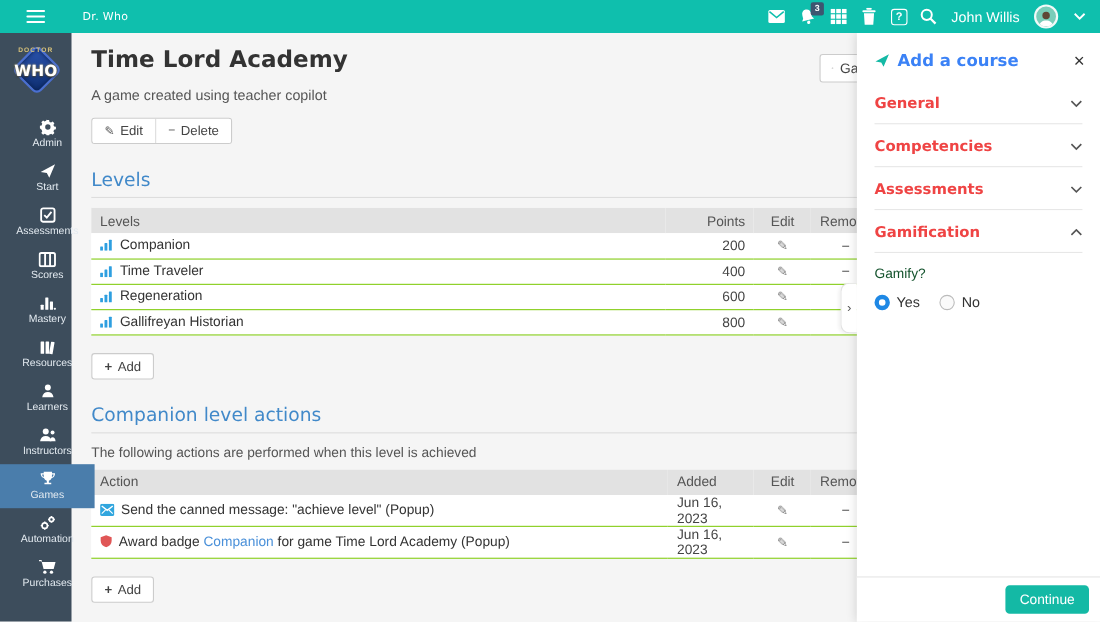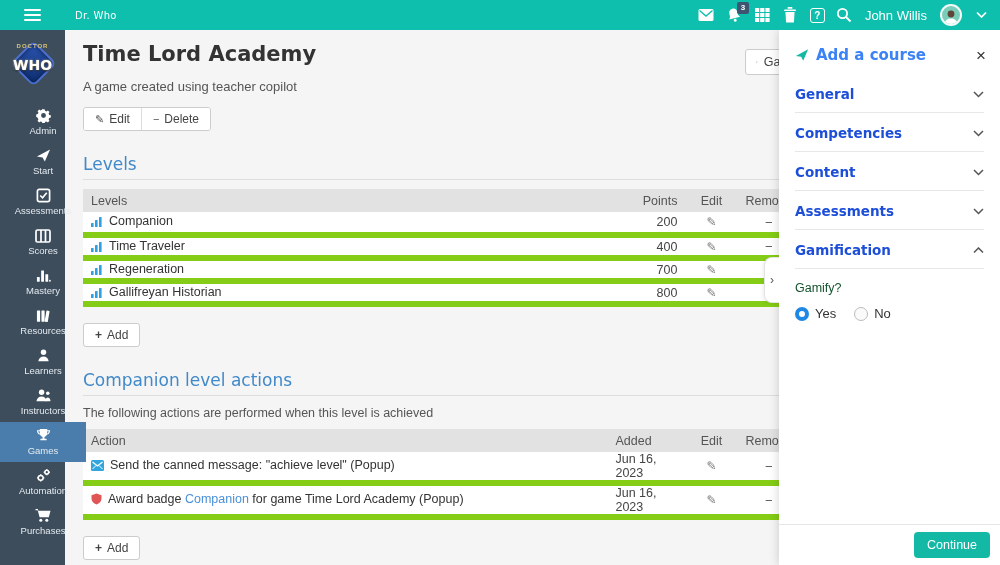--- a/index.html
+++ b/index.html
@@ -38,21 +38,21 @@
   .btn-group .gbtn { display:flex; align-items:center; gap:5px; padding:4px 11px; font-size:12px; color:#444; background:#fff; border:none; cursor:pointer; }
   .btn-group .gbtn + .gbtn { border-left:1px solid #ddd; }
   .gbtn .ic { font-size:11px; color:#555; }
   .back-btn { position:absolute; top:7px; left:662px; width:70px; display:flex; align-items:center; gap:6px; padding:5px 10px; background:#fff; border:1px solid #ccc; border-radius:3px; font-size:12.5px; color:#444; cursor:pointer; }
 
   .sec-head { margin-top:23px; font-size:17px; font-weight:500; color:#4189c9; padding-bottom:5px; border-bottom:1px solid #ddd; font-family:"DejaVu Sans",sans-serif; }
   .sec-desc { font-size:12.5px; color:#555; margin-top:10px; }
 
   table.data { width:717px; border-collapse:collapse; margin-top:9px; background:#fff; }
   table.data th { background:#e2e2e2; font-weight:400; color:#555; font-size:12.5px; height:23px; padding:0 8px; text-align:left; }
-  table.data td { font-size:12.5px; color:#444; height:23px; padding:0 8px; border-bottom:6px solid #84cc16; background:#fff; }
+  table.data td { font-size:12.5px; color:#444; height:23px; padding:0 8px; border-bottom:1px solid #84cc16; background:#fff; }
   table.data tr td:first-child { color:#333; }
   .col-points { width:80px; text-align:right !important; }
   .col-added { width:78px; }
   .col-edit { width:52px; text-align:center !important; }
   .col-rem { width:43px; text-align:center !important; }
   .cell-ic { display:inline-block; vertical-align:-2px; margin-right:6px; }
   .pencil { color:#777; font-size:12px; cursor:pointer; }
   .minus-btn { color:#555; font-size:13px; cursor:pointer; }
   a.tbl-link { color:#4a90d9; text-decoration:none; cursor:pointer; }
 
@@ -63,21 +63,21 @@
   .collapse-tab { position:fixed; top:257px; right:221px; width:15px; height:46px; background:#fff; border:1px solid #e3e3e3; border-right:none; border-radius:8px 0 0 8px; box-shadow:-2px 1px 3px rgba(0,0,0,.05); display:flex; align-items:center; justify-content:center; z-index:26; cursor:pointer; }
   .collapse-tab .chev { color:#555; font-size:12px; }
 
   
   .panel { position:fixed; top:30px; right:0; width:221px; height:535px; background:#fff; box-shadow:0 0 10px rgba(0,0,0,.18); z-index:25; }
   .panel-head { display:flex; align-items:center; padding:16px 14px 10px 16px; }
   .panel-title { font-size:15px; font-weight:700; color:#3b82f6; margin-left:7px; font-family:"DejaVu Sans",sans-serif; }
   .panel-close { margin-left:auto; font-size:17px; color:#333; cursor:pointer; line-height:1; }
   .acc { padding:0 16px; }
   .acc-row { display:flex; align-items:center; justify-content:space-between; padding:12px 0 10px; border-bottom:1px solid #e7e7e7; cursor:pointer; }
-  .acc-row .acc-lbl { font-size:13.5px; font-weight:700; color:#1d4ed8; font-family:"DejaVu Sans",sans-serif; }
+  .acc-row .acc-lbl { font-size:13.5px; font-weight:700; color:#ef4444; font-family:"DejaVu Sans",sans-serif; }
   .acc-body { padding:12px 0 4px; }
   .gamify-q { font-size:12.5px; color:#14532d; }
   .radio-row { display:flex; align-items:center; gap:18px; margin-top:11px; }
   .radio-opt { display:flex; align-items:center; gap:6px; cursor:pointer; }
   .radio-on { width:14px; height:14px; border-radius:50%; border:4.5px solid #1e88e5; background:#fff; }
   .radio-off { width:14px; height:14px; border-radius:50%; border:1.5px solid #bbb; background:#fafafa; }
   .radio-lbl { font-size:13px; color:#333; }
   .panel-foot { position:absolute; bottom:0; left:0; width:100%; border-top:1px solid #e5e5e5; padding:7px 10px; display:flex; justify-content:flex-end; background:#fff; }
   .continue-btn { background:#14b9a5; color:#fff; border:none; border-radius:4px; font-size:12.5px; padding:6px 13px; cursor:pointer; }
 </style>
@@ -305,21 +305,21 @@
           <td class="col-points">400</td>
           <td class="col-edit"><span class="pencil">✎</span></td>
           <td class="col-rem"><span class="minus-btn">−</span></td>
         </tr>
         <tr>
           <td><span class="cell-ic"><svg width="12" height="11" viewBox="0 0 12 11" fill="#2e9fe0">
                   <rect x="0" y="7" width="2.6" height="4" rx="0.5"></rect>
                   <rect x="4" y="4" width="2.6" height="7" rx="0.5"></rect>
                   <rect x="8" y="1" width="2.6" height="10" rx="0.5"></rect>
                 </svg></span><span>Regeneration</span></td>
-          <td class="col-points">700</td>
+          <td class="col-points">600</td>
           <td class="col-edit"><span class="pencil">✎</span></td>
           <td class="col-rem"><span class="minus-btn">−</span></td>
         </tr>
         <tr>
           <td><span class="cell-ic"><svg width="12" height="11" viewBox="0 0 12 11" fill="#2e9fe0">
                   <rect x="0" y="7" width="2.6" height="4" rx="0.5"></rect>
                   <rect x="4" y="4" width="2.6" height="7" rx="0.5"></rect>
                   <rect x="8" y="1" width="2.6" height="10" rx="0.5"></rect>
                 </svg></span><span>Gallifreyan Historian</span></td>
           <td class="col-points">800</td>
@@ -392,26 +392,20 @@
   </div>
   <div class="acc">
     <div class="acc-row">
       <span class="acc-lbl">General</span>
       <svg width="11" height="7" viewBox="0 0 11 7">
           <polyline points="1,1 5.5,5.5 10,1" fill="none" stroke="#555" stroke-width="1.5"></polyline>
         </svg>
     </div>
     <div class="acc-row">
       <span class="acc-lbl">Competencies</span>
-      <svg width="11" height="7" viewBox="0 0 11 7">
-          <polyline points="1,1 5.5,5.5 10,1" fill="none" stroke="#555" stroke-width="1.5"></polyline>
-        </svg>
-    </div>
-    <div class="acc-row">
-      <span class="acc-lbl">Content</span>
       <svg width="11" height="7" viewBox="0 0 11 7">
           <polyline points="1,1 5.5,5.5 10,1" fill="none" stroke="#555" stroke-width="1.5"></polyline>
         </svg>
     </div>
     <div class="acc-row">
       <span class="acc-lbl">Assessments</span>
       <svg width="11" height="7" viewBox="0 0 11 7">
           <polyline points="1,1 5.5,5.5 10,1" fill="none" stroke="#555" stroke-width="1.5"></polyline>
         </svg>
     </div>

